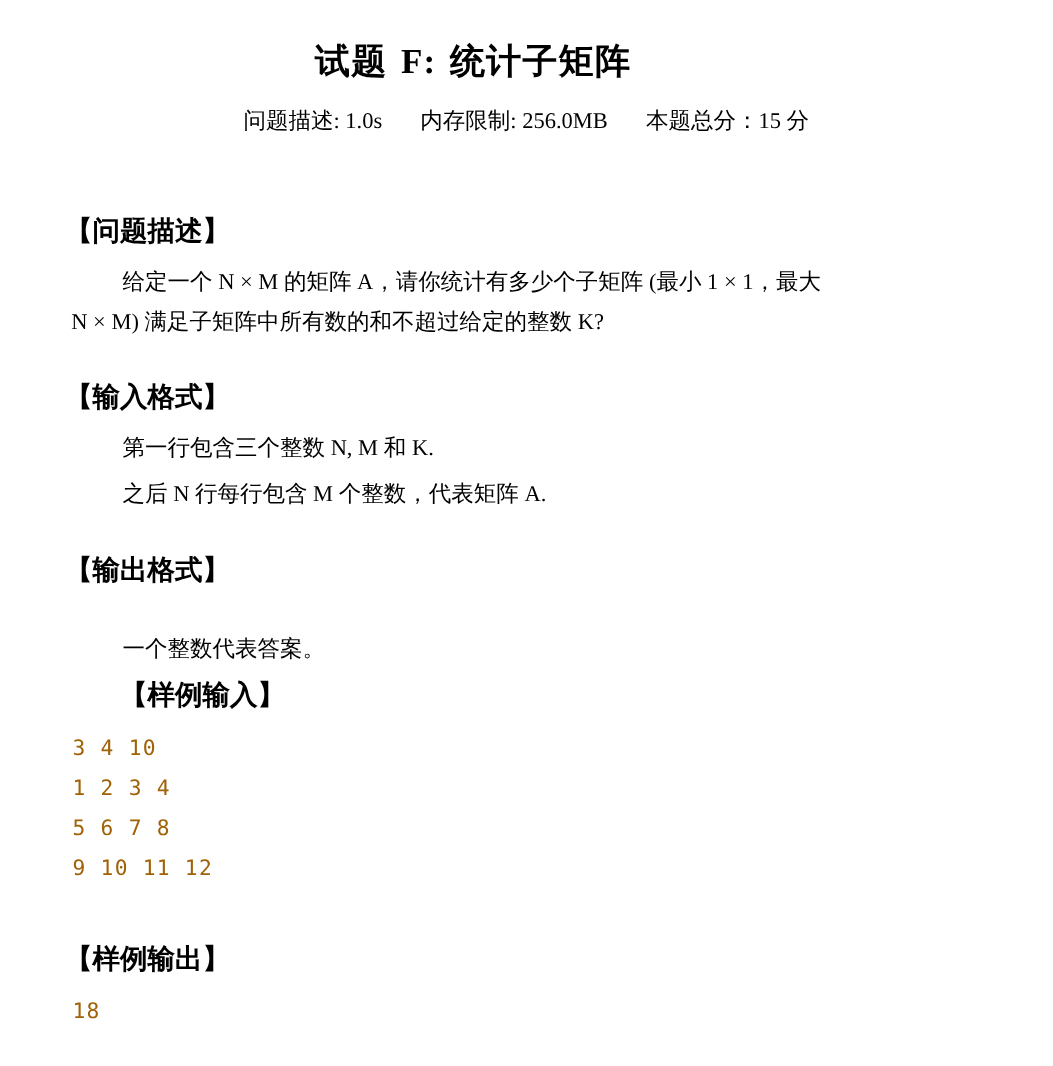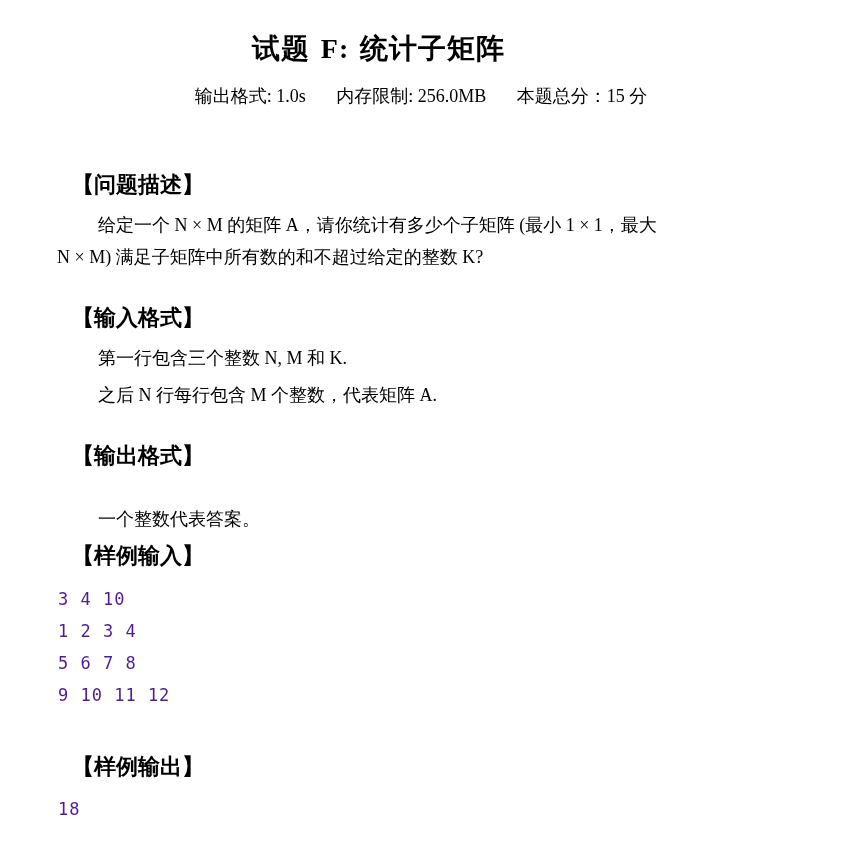--- a/index.html
+++ b/index.html
@@ -1,50 +1,50 @@
 <!DOCTYPE html>
 <html><head>
   <meta charset="utf-8">
   <style>
     html, body { margin: 0; padding: 0; background: #ffffff; }
     body { width: 842px; height: 853px; position: relative; overflow: hidden; color: #000; font-family: "DejaVu Serif", "Liberation Serif", serif; }
     .title { position: absolute; top: 30px; left: 0; width: 757px; text-align: center; font-size: 28px; font-weight: bold; font-family: "DejaVu Sans", "Liberation Sans", sans-serif; letter-spacing: 1px; }
     .title .latin { font-family: "Liberation Serif", "DejaVu Serif", serif; font-weight: bold; }
     .meta { position: absolute; top: 84px; left: 0; width: 842px; text-align: center; font-size: 18px; font-family: "Liberation Serif", "DejaVu Serif", serif; }
     .meta span.item { margin: 0 13px; }
-    .section-head { position: absolute; left: 72px; font-size: 22px; font-weight: bold; font-family: "DejaVu Sans", "Liberation Sans", sans-serif; }
+    .section-head { position: absolute; left: 52px; font-size: 22px; font-weight: bold; font-family: "DejaVu Sans", "Liberation Sans", sans-serif; }
     .para { position: absolute; font-size: 18px; font-family: "Liberation Serif", "DejaVu Serif", serif; line-height: 32px; }
-    .mono { position: absolute; left: 58px; font-family: "DejaVu Sans Mono", "Liberation Mono", monospace; font-size: 17px; color: #4c1d95; letter-spacing: 1px; white-space: pre; }
+    .mono { position: absolute; left: 58px; font-family: "DejaVu Sans Mono", "Liberation Mono", monospace; font-size: 17px; color: #a16207; letter-spacing: 1px; white-space: pre; }
   </style>
 </head>
 <body>
 
 <div class="title">
   <span>试题</span>
   <span class="latin">F:</span>
   <span>统计子矩阵</span>
 </div>
 
 <div class="meta">
-  <span class="item">输出格式: 1.0s</span>
+  <span class="item">问题描述: 1.0s</span>
   <span class="item">内存限制: 256.0MB</span>
   <span class="item">本题总分：15 分</span>
 </div>
 
 <div class="section-head" style="top:170px;">【问题描述】</div>
 <div class="para" style="top:209px; left:98px;">给定一个 N × M 的矩阵 A，请你统计有多少个子矩阵 (最小 1 × 1，最大</div>
 <div class="para" style="top:241px; left:57px;">N × M) 满足子矩阵中所有数的和不超过给定的整数 K?</div>
 
 <div class="section-head" style="top:303px;">【输入格式】</div>
 <div class="para" style="top:342px; left:98px;">第一行包含三个整数 N, M 和 K.</div>
 <div class="para" style="top:379px; left:98px;">之后 N 行每行包含 M 个整数，代表矩阵 A.</div>
 
 <div class="section-head" style="top:441px;">【输出格式】</div>
 <div class="para" style="top:480px; left:98px;margin-top:23px;">一个整数代表答案。</div>
 
-<div class="section-head" style="top:541px;">【样例输入】</div>
+<div class="section-head" style="top:541px;margin-left:44px;">【样例输入】</div>
 <div class="mono" style="top:589px;">3 4 10</div>
 <div class="mono" style="top:621px;">1 2 3 4</div>
 <div class="mono" style="top:653px;">5 6 7 8</div>
 <div class="mono" style="top:685px;">9 10 11 12</div>
 
 <div class="section-head" style="top:752px;">【样例输出】</div>
 <div class="mono" style="top:799px;">18</div>
 
 </body></html>

